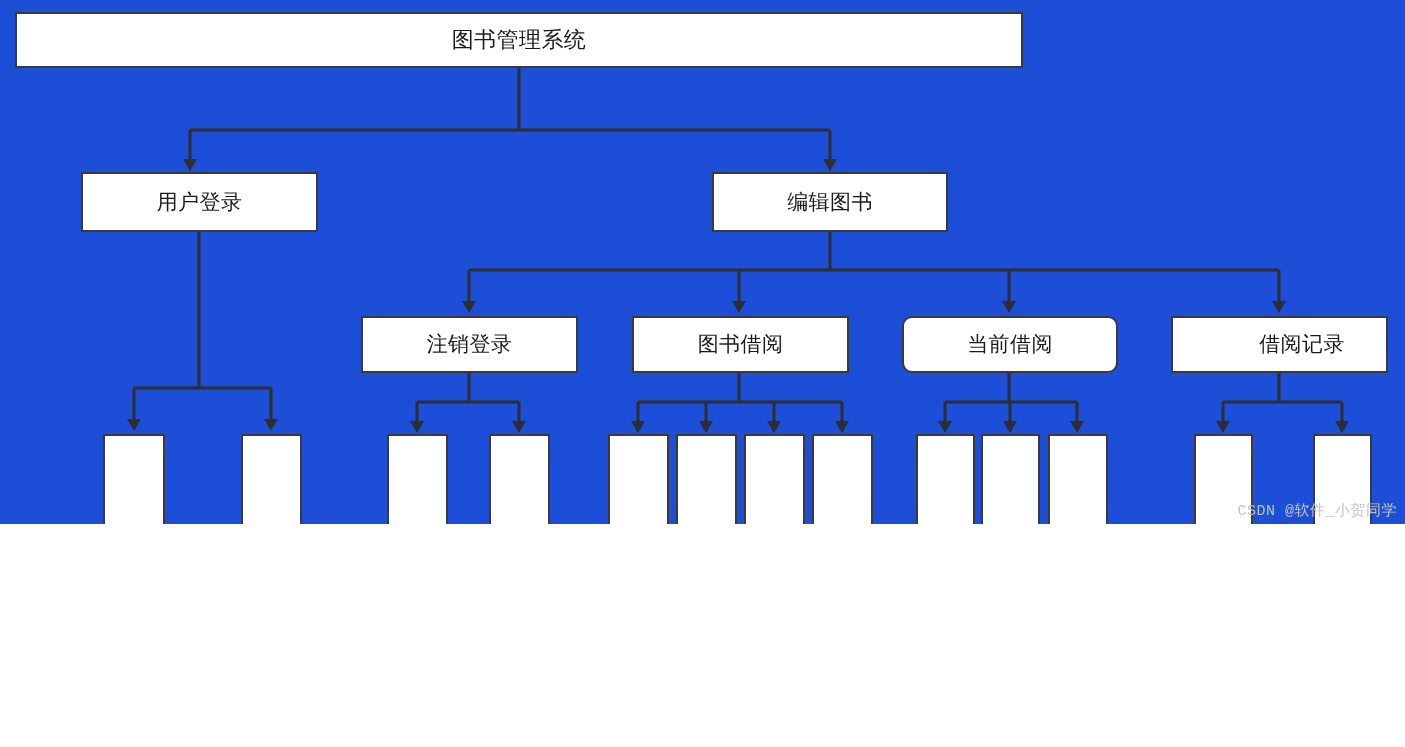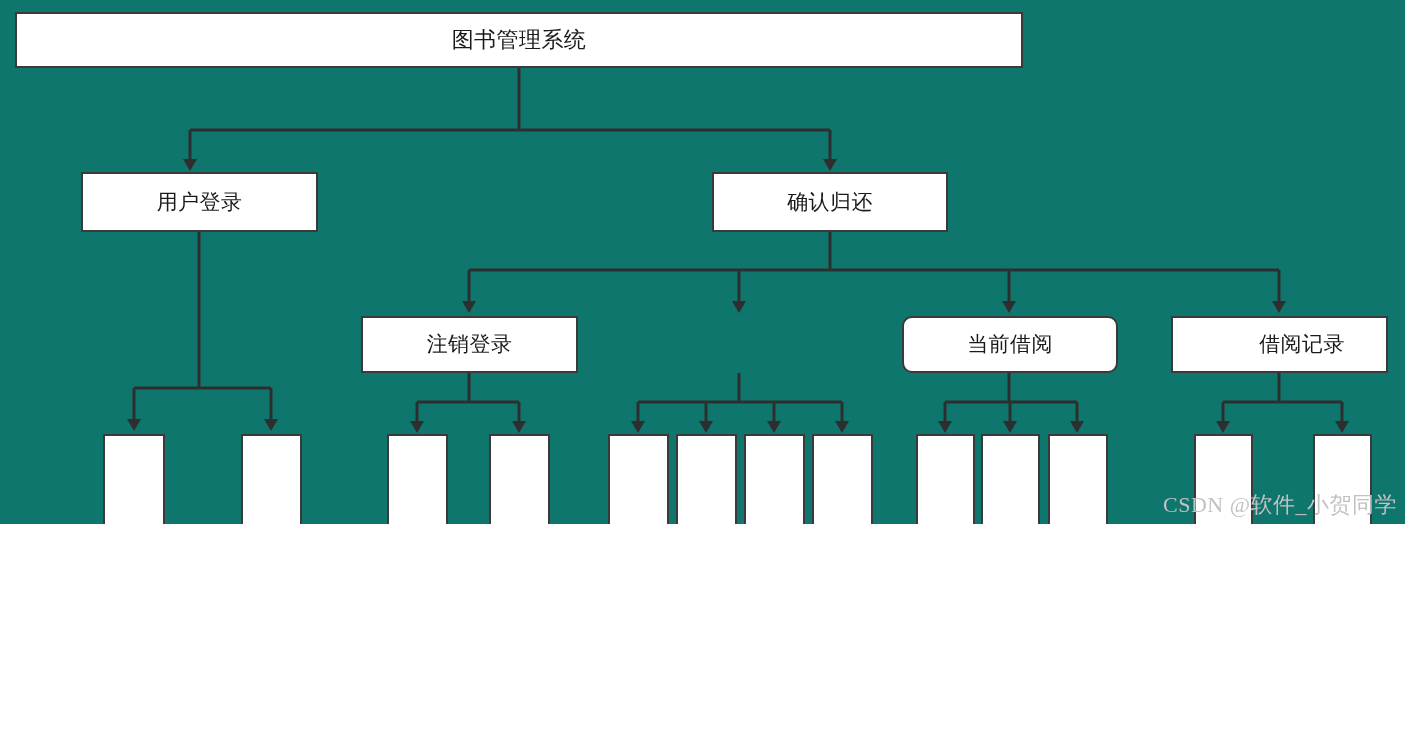--- a/index.html
+++ b/index.html
@@ -5,21 +5,21 @@
 <style>
   html, body {
     margin: 0;
     padding: 0;
     background: #ffffff;
   }
   #canvas {
     position: relative;
     width: 1405px;
     height: 524px;
-    background: #0f766e;
+    background: #1d4ed8;
     font-family: "DejaVu Sans", "Liberation Sans", sans-serif;
     overflow: hidden;
   }
   #connectors {
     position: absolute;
     left: 0;
     top: 0;
     width: 1405px;
     height: 747px;
     pointer-events: none;
@@ -61,26 +61,26 @@
     letter-spacing: 0.04em;
     white-space: nowrap;
   }
   .node.vert.tall .node-label {
     font-size: 24px;
   }
   #watermark {
     position: absolute;
     right: 8px;
     bottom: 4px;
-    font-size: 22px;
+    font-size: 15px;
     color: #c2c2c2;
     letter-spacing: 0.5px;
     z-index: 5;
     white-space: nowrap;
-    font-family: Liberation Serif, serif;
+    font-family: Liberation Mono, monospace;
   }
 </style>
 </head>
 <body>
 
 <div id="canvas">
 
   <svg id="connectors" viewBox="0 0 1405 747" xmlns="http://www.w3.org/2000/svg">
     <defs>
       <marker id="arrow" markerWidth="12" markerHeight="14" refX="1" refY="7" orient="auto" markerUnits="userSpaceOnUse">
@@ -134,26 +134,29 @@
   </svg>
 
   <div class="node horiz root" style="left:15px; top:12px; width:1008px; height:56px;">
     <span class="node-label">图书管理系统</span>
   </div>
 
   <div class="node horiz" style="left:81px; top:172px; width:237px; height:60px;">
     <span class="node-label">用户登录</span>
   </div>
   <div class="node horiz" style="left:712px; top:172px; width:236px; height:60px;">
-    <span class="node-label">确认归还</span>
+    <span class="node-label">编辑图书</span>
   </div>
 
   <div class="node horiz" style="left:361px; top:316px; width:217px; height:57px;">
     <span class="node-label">注销登录</span>
   </div>
+  <div class="node horiz" style="left:632px; top:316px; width:217px; height:57px;">
+    <span class="node-label">图书借阅</span>
+  </div>
   <div class="node horiz" style="left:902px; top:316px; width:216px; height:57px;border-radius:10px;">
     <span class="node-label">当前借阅</span>
   </div>
   <div class="node horiz" style="left:1171px; top:316px; width:217px; height:57px;padding-left:45px;">
     <span class="node-label">借阅记录</span>
   </div>
 
   <div class="node vert" style="left:103px; top:434px; width:62px; height:300px;">
     <span class="node-label">用户登录</span>
   </div>

